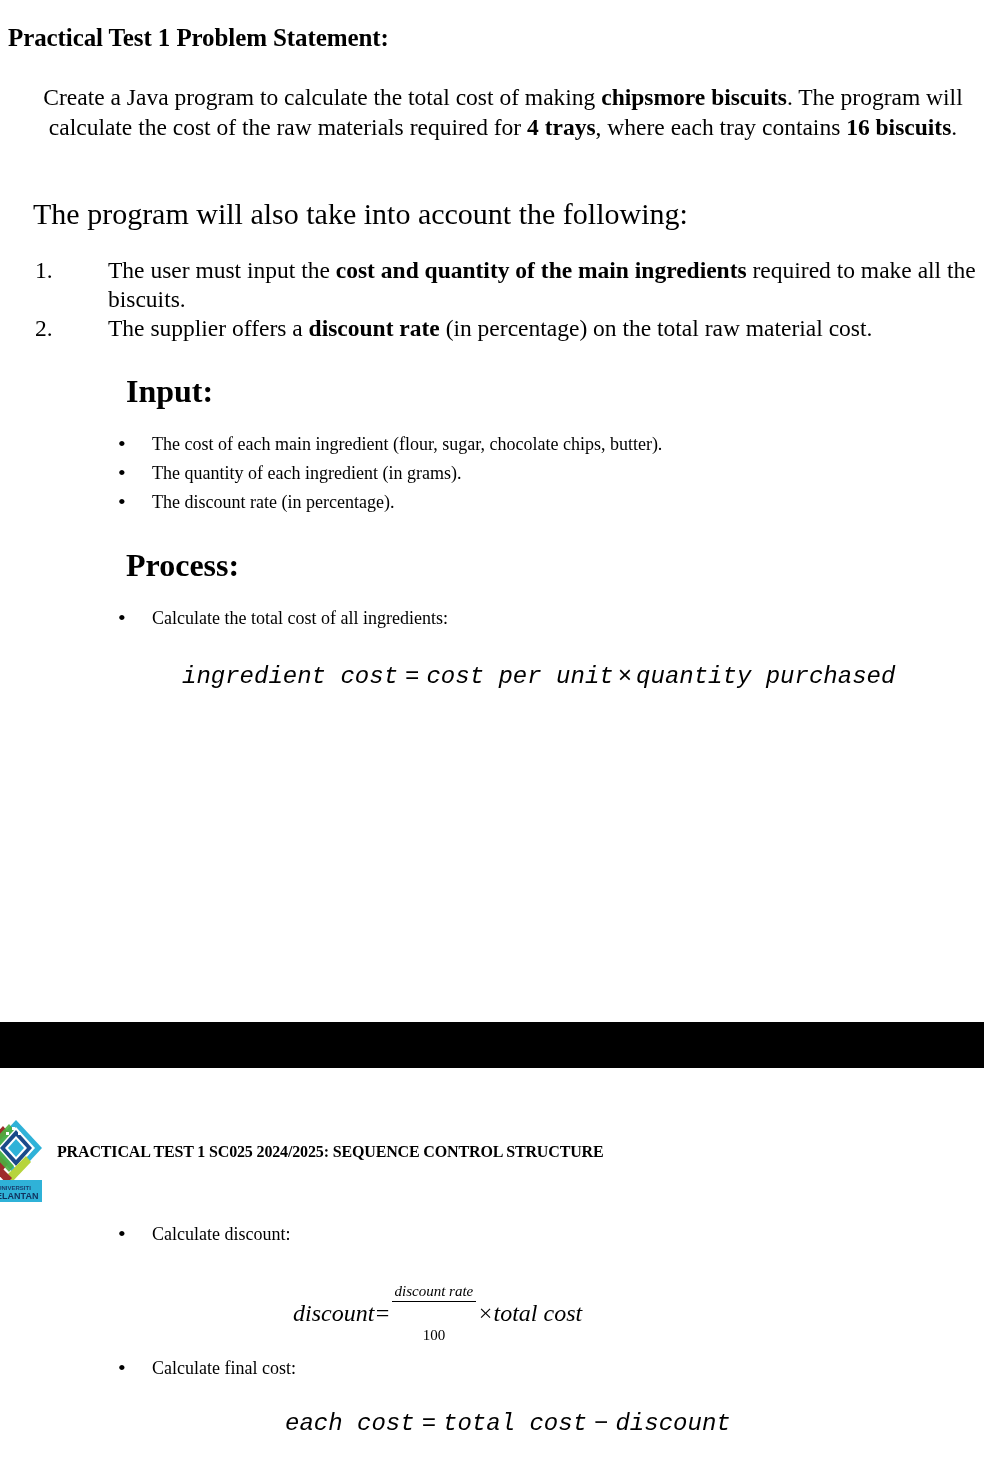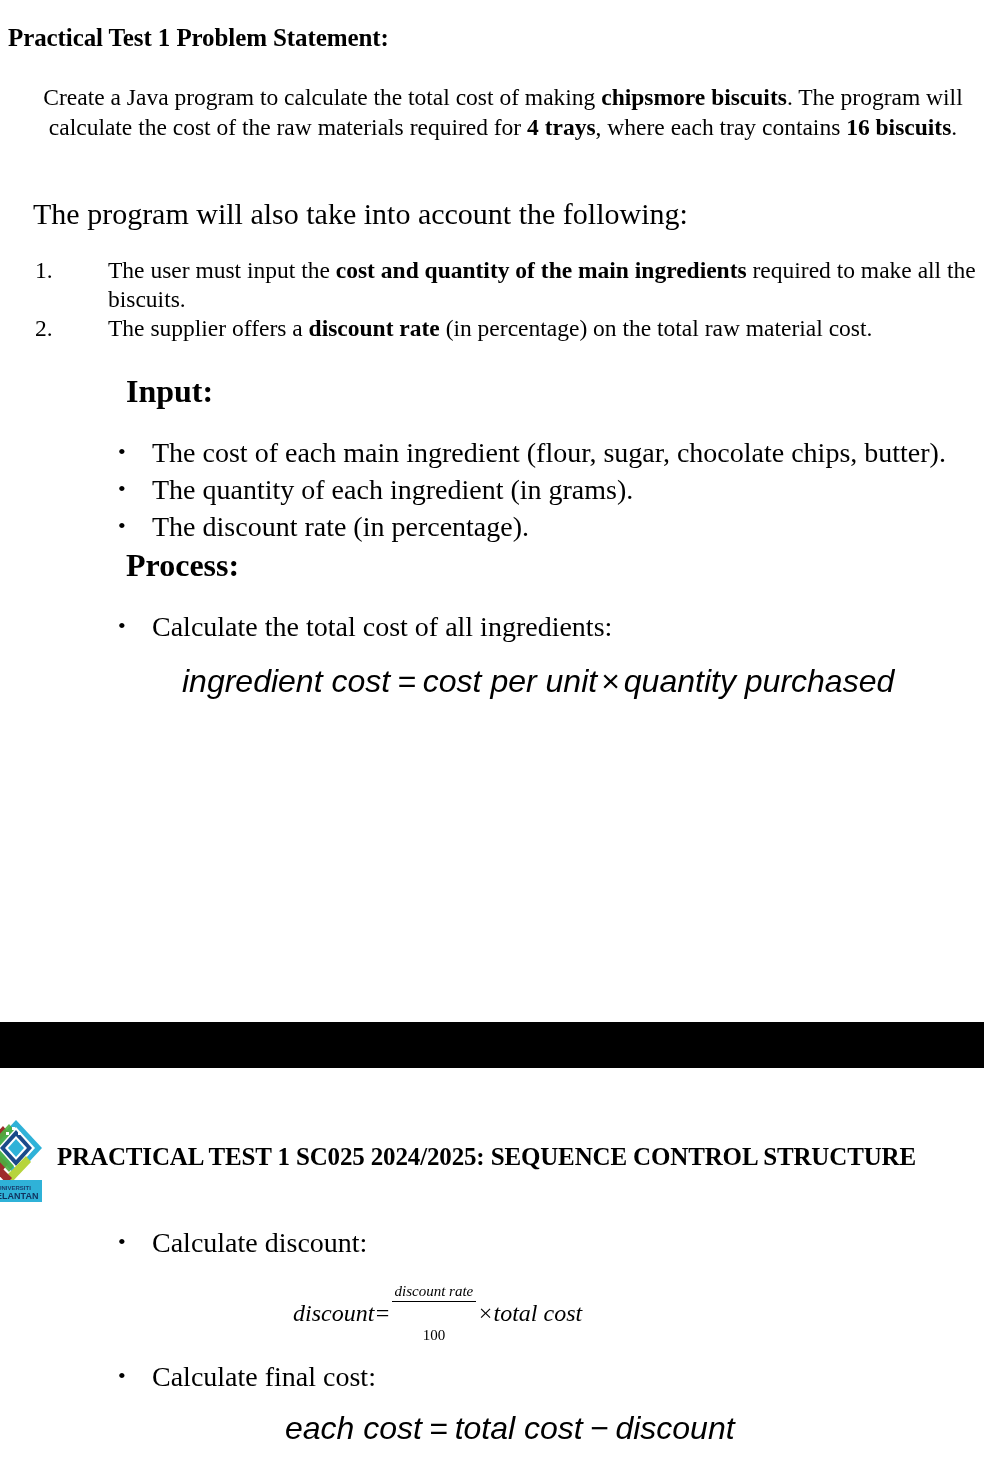--- a/index.html
+++ b/index.html
@@ -90,40 +90,39 @@
     position: absolute;
     left: 118px;
   }
   .bullets-input { top: 430px; }
   .bullets-process { top: 604px; }
   .bullets-page2-a { top: 1220px; }
   .bullets-page2-b { top: 1354px; }
 
   .bullet-item {
     position: relative;
-    font-size: 28px;
+    font-size: 18px;
     line-height: 29px;
     padding-left: 34px;
     white-space: nowrap;
-    margin-top: 8px;
   }
   .bullet-item::before {
     content: "\2022";
     position: absolute;
     left: 0;
     top: -1px;
     font-size: 22px;
     line-height: 29px;
   }
 
   .formula {
     position: absolute;
-    font-family: Liberation Sans, sans-serif;
+    font-family: Liberation Mono, monospace;
     font-style: italic;
-    font-size: 32px;
+    font-size: 24px;
     white-space: nowrap;
   }
   .formula-ingredient {
     left: 182px;
     top: 663px;
   }
   .formula-final {
     left: 285px;
     top: 1410px;
   }
@@ -205,21 +204,21 @@
     width: 58px;
     height: 88px;
     overflow: hidden;
   }
   .org-logo svg { display: block; }
 
   .page-title {
     position: absolute;
     left: 57px;
     top: 1143px;
-    font-size: 25px;
+    font-size: 16px;
     font-weight: bold;
     letter-spacing: -0.15px;
     white-space: nowrap;
     text-align: center;
   }
 
   b { font-weight: bold; }
 </style>
 </head>
 <body>

